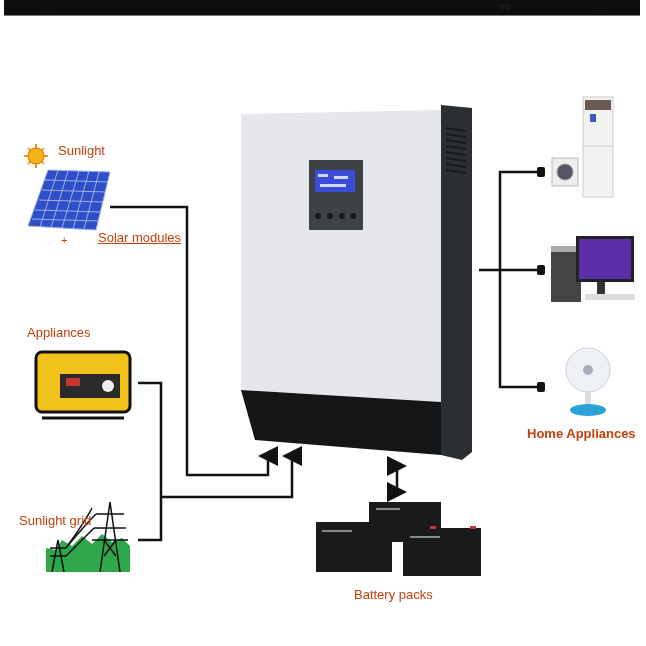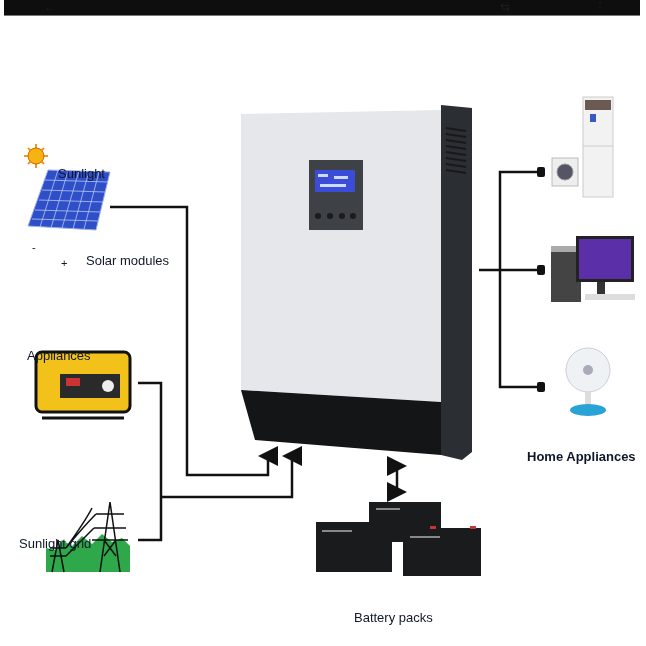--- a/index.html
+++ b/index.html
@@ -1,19 +1,19 @@
 <!DOCTYPE html>
 <html><head>
 <meta charset="utf-8">
 <style>
   html, body { margin:0; padding:0; background:#ffffff; }
   body { width:646px; height:646px; position:relative; overflow:hidden; font-family:"Liberation Sans", sans-serif; }
   .topbar { position:absolute; left:4px; top:0; width:636px; height:15px; background:#0e0e0e; border-bottom:1px solid #777; }
   .topbar .ic { position:absolute; top:0; height:15px; color:#1e1e1e; font-size:12px; line-height:15px; }
-  .label { position:absolute; font-size:13px; color:#0f172a; white-space:nowrap;margin-top:23px; }
+  .label { position:absolute; font-size:13px; color:#c2410c; white-space:nowrap; }
   svg.diagram { position:absolute; left:0; top:0; }
 </style>
 </head>
 <body>
 
 <div class="topbar">
   <span class="ic" style="left:40px;">←</span>
   <span class="ic" style="left:496px;">⇆</span>
   <span class="ic" style="left:590px;">⋮</span>
 </div>
@@ -146,17 +146,17 @@
   <g fill="#111">
     <rect x="537" y="167" width="8" height="10" rx="2"></rect>
     <rect x="537" y="265" width="8" height="10" rx="2"></rect>
     <rect x="537" y="382" width="8" height="10" rx="2"></rect>
   </g>
 </svg>
 
 <span class="label" style="left:58px; top:143px;">Sunlight</span>
 <span class="label" style="left:32px; top:218px; font-size:11px;">-</span>
 <span class="label" style="left:61px; top:234px; font-size:11px;">+</span>
-<span class="label" style="left:86px; top:230px;">Solar modules</span>
+<span class="label" style="left:98px; top:230px;text-decoration:underline;">Solar modules</span>
 <span class="label" style="left:27px; top:325px;">Appliances</span>
 <span class="label" style="left:19px; top:513px;">Sunlight grid</span>
 <span class="label" style="left:354px; top:587px;text-align:right;">Battery packs</span>
 <span class="label" style="left:527px; top:426px;font-weight:bold;">Home Appliances</span>
 
 </body></html>

